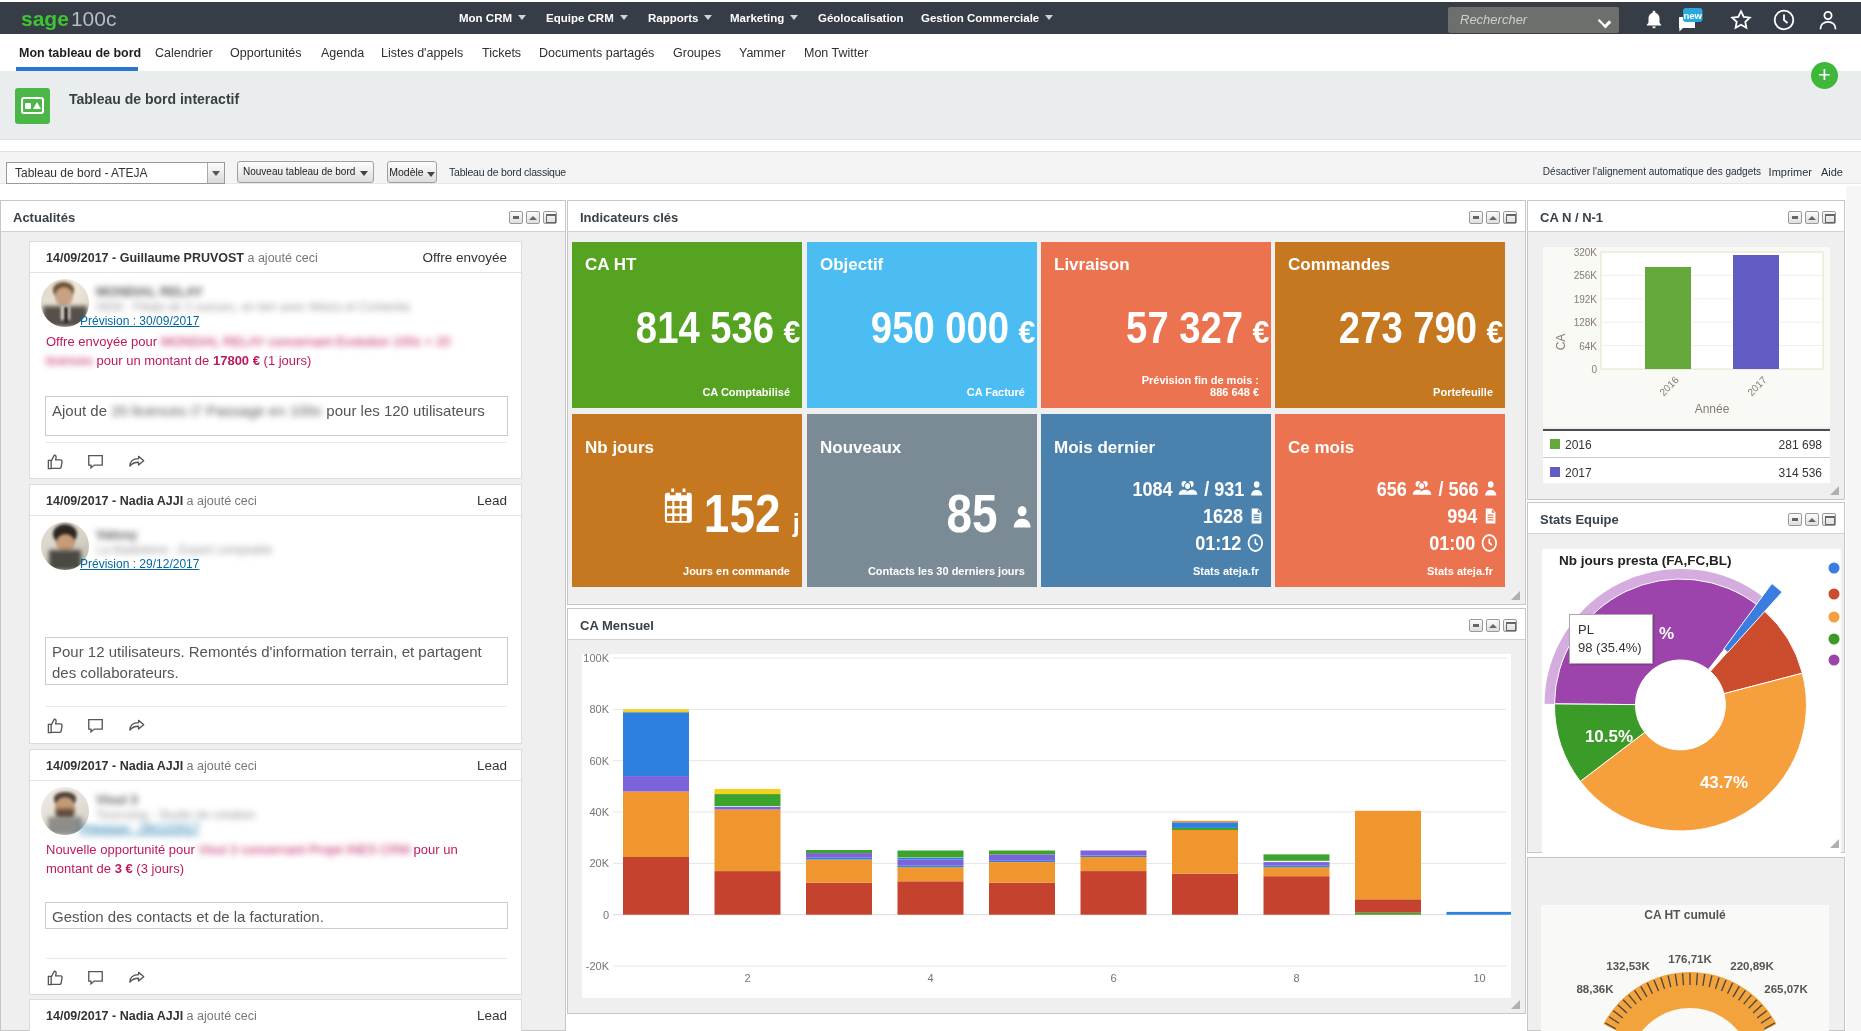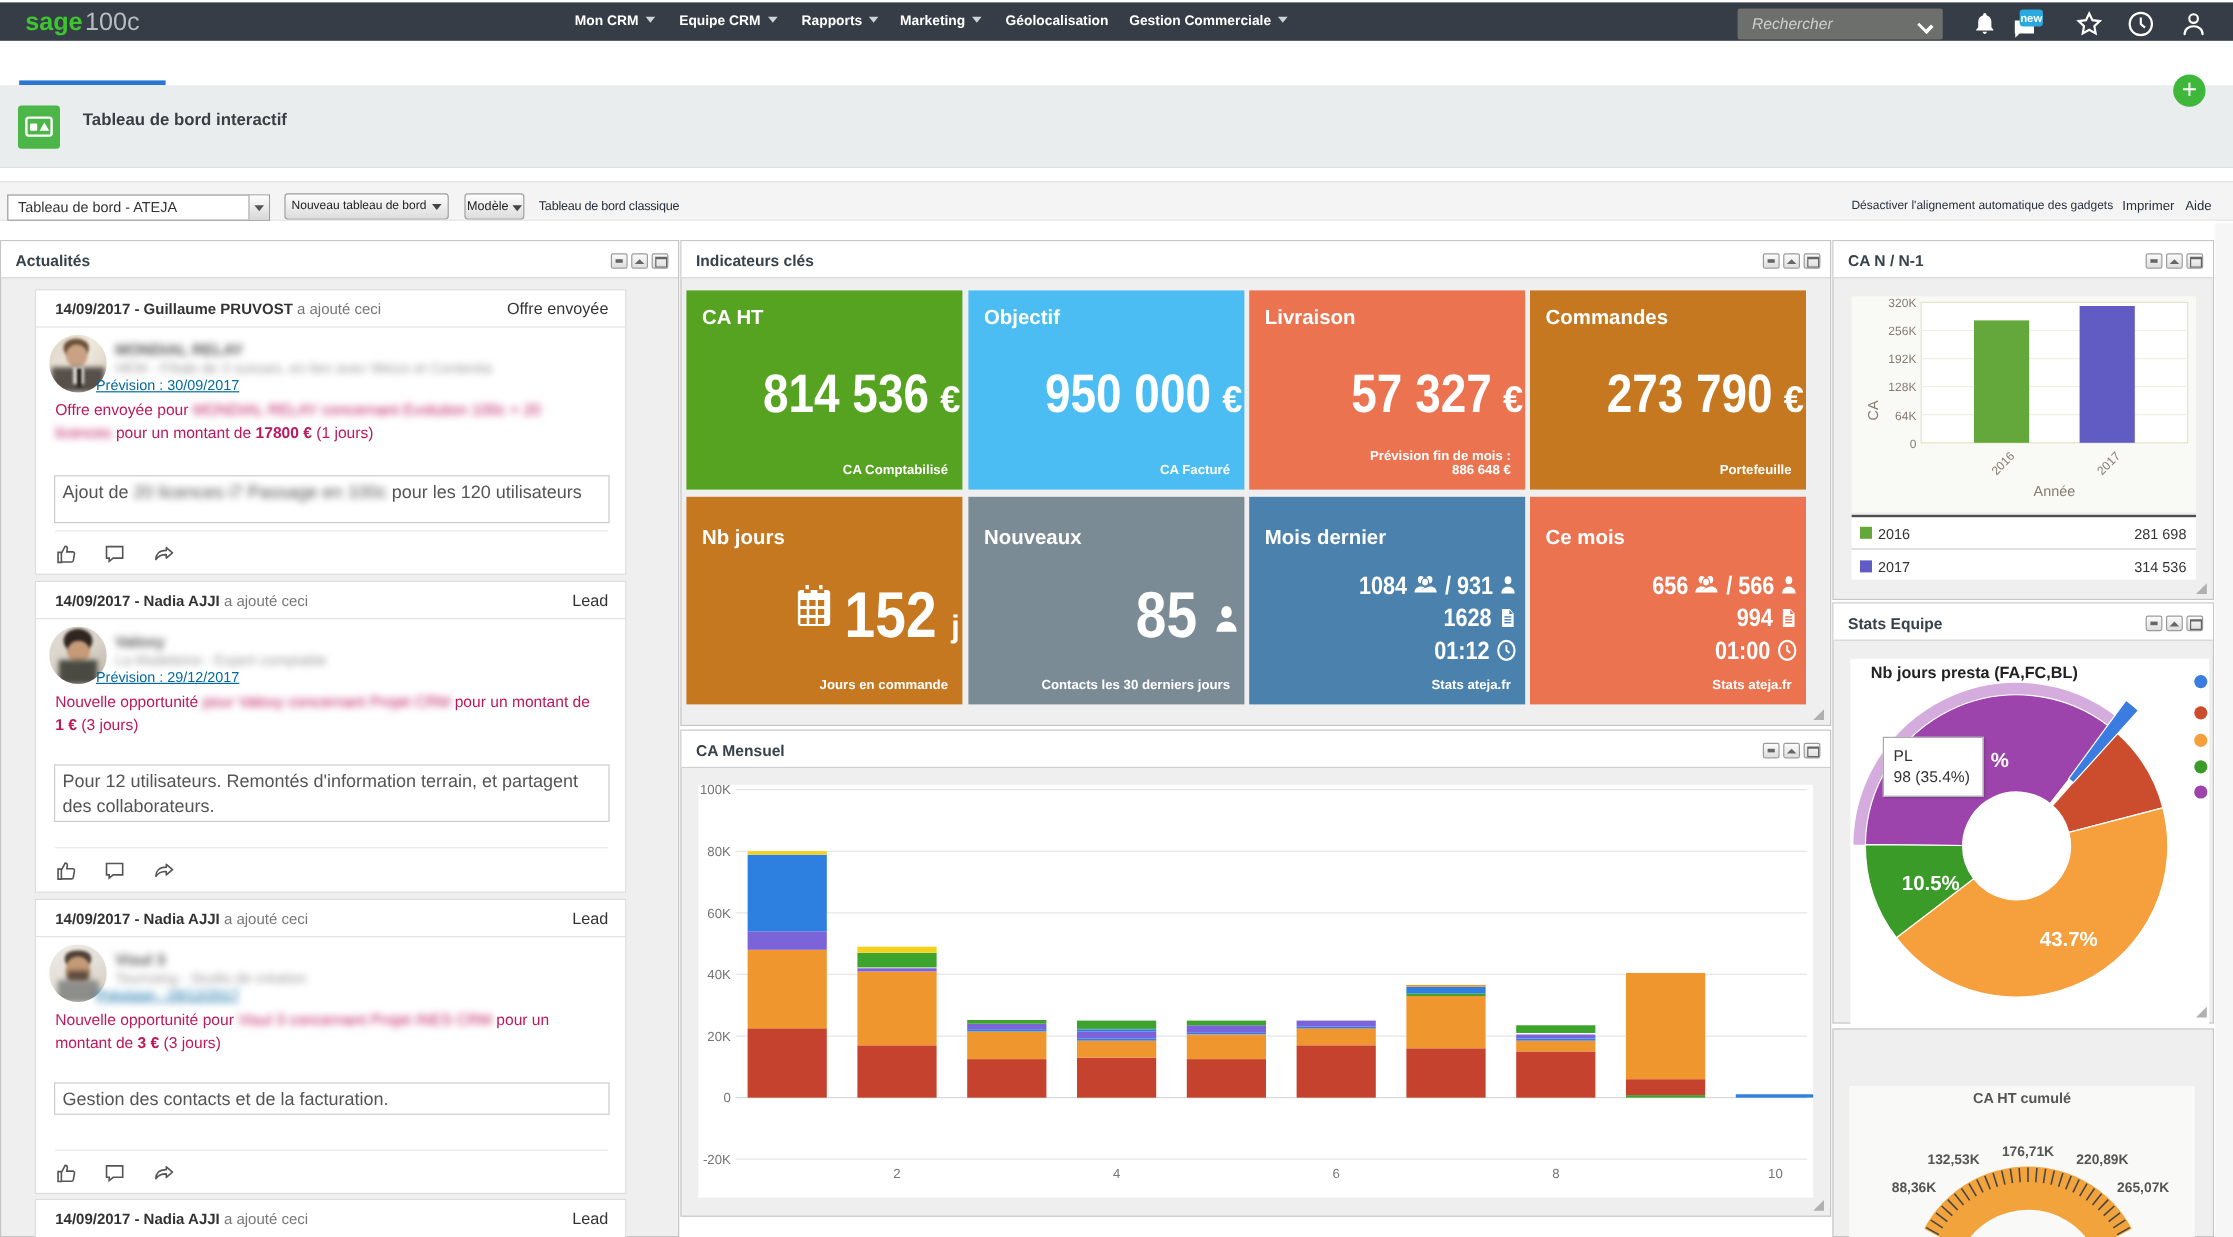--- a/index.html
+++ b/index.html
@@ -4,21 +4,21 @@
 <style>
 * { margin:0; padding:0; box-sizing:border-box; }
 html,body { width:1861px; height:1031px; background:#fff; font-family:"Liberation Sans", sans-serif; }
 #page { position:relative; width:1861px; height:1031px; overflow:hidden; background:#fff; }
 
 
 #topbar { position:absolute; left:0; top:2px; width:1861px; height:32px; background:#363d47; }
 #logo { position:absolute; left:21px; top:5px; font-size:21px; letter-spacing:0; }
 #logo .sage { color:#3fc431; font-weight:bold; }
 #logo .c100 { color:#b7bcc1; font-weight:normal; margin-left:2px; }
-.topmenu { position:absolute; top:0; height:32px; line-height:32px; color:#fff; font-size:11.5px; font-weight:bold; white-space:nowrap;margin-left:20px; }
+.topmenu { position:absolute; top:0; height:32px; line-height:32px; color:#fff; font-size:11.5px; font-weight:bold; white-space:nowrap; }
 .caret { display:inline-block; width:0; height:0; border-left:4px solid transparent; border-right:4px solid transparent; border-top:5px solid #cfd3d8; vertical-align:middle; margin-left:6px; margin-top:-2px; }
 #search { position:absolute; left:1448px; top:5px; width:171px; height:26px; background:#6d6f6c; border-radius:2px; color:#cfd0ce; font-size:13px; font-style:italic; line-height:26px; padding-left:12px; }
 #search .sarr { position:absolute; right:8px; top:7px; width:12px; height:12px; }
 #search .sarr:before { content:""; position:absolute; left:0; top:2px; width:8px; height:8px; border-right:3px solid #fff; border-bottom:3px solid #fff; transform:rotate(45deg) scale(1,0.75); }
 
 
 #tabbar { position:absolute; left:0; top:36px; width:1861px; height:35px; background:#fff; }
 .tab { position:absolute; top:0; height:35px; line-height:34px; font-size:12.5px; color:#2f2f2f; white-space:nowrap; }
 #activeline { position:absolute; left:16px; top:67px; width:122px; height:4px; background:#2a76d2; }
 
@@ -105,20 +105,32 @@
     <svg style="position:absolute;left:1772px;top:6px" width="24" height="24" viewBox="0 0 24 24">
         <circle cx="12" cy="12" r="9.3" fill="none" stroke="#fff" stroke-width="1.8"></circle>
         <path fill="none" stroke="#fff" stroke-width="1.8" d="M12 6.5V12l3.5 3"></path>
       </svg>
     <svg style="position:absolute;left:1816px;top:6px" width="24" height="24" viewBox="0 0 24 24">
         <circle cx="12" cy="7.5" r="3.6" fill="none" stroke="#fff" stroke-width="1.8"></circle>
         <path fill="none" stroke="#fff" stroke-width="1.8" d="M4.5 20.5c0-4.1 3.4-6.6 7.5-6.6s7.5 2.5 7.5 6.6" stroke-linecap="round"></path>
       </svg>
   </div>
 
+  <div id="tabbar">
+    <div class="tab" style="left:19px;font-weight:bold;color:#1f1f1f">Mon tableau de bord</div>
+    <div class="tab" style="left:155px">Calendrier</div>
+    <div class="tab" style="left:230px">Opportunités</div>
+    <div class="tab" style="left:321px">Agenda</div>
+    <div class="tab" style="left:381px">Listes d'appels</div>
+    <div class="tab" style="left:482px">Tickets</div>
+    <div class="tab" style="left:539px">Documents partagés</div>
+    <div class="tab" style="left:673px">Groupes</div>
+    <div class="tab" style="left:739px">Yammer</div>
+    <div class="tab" style="left:804px">Mon Twitter</div>
+  </div>
   <div id="activeline"></div>
 
   <div id="band"></div>
   <div id="gicon">
       <div class="fr"></div>
       <div class="sq"></div>
       <div class="tr"></div>
     </div>
   <div id="btitle">Tableau de bord interactif</div>
   <div id="plus">+</div>
@@ -181,21 +193,20 @@
         </div>
       <div class="avatar">
           <div style="position:absolute;inset:0;background:linear-gradient(150deg,#e3ded6 0%,#d8d2c8 50%,#b9b0a2 100%);"></div>
           <div style="position:absolute;left:12px;top:2px;width:24px;height:20px;border-radius:50%;background:#2e2620;filter:blur(1.5px)"></div>
           <div style="position:absolute;left:15px;top:12px;width:19px;height:18px;border-radius:50%;background:#c79b78;filter:blur(1.5px)"></div>
           <div style="position:absolute;left:8px;top:28px;width:32px;height:20px;background:#4a4a42;filter:blur(2px)"></div>
         </div>
       <div class="cname" style="top:42px">Valoxy</div>
       <div class="csub" style="top:58px">La Madeleine - Expert comptable</div>
       <div class="cprev" style="top:72px">Prévision : 29/12/2017</div>
-      <div class="cbody" style="top:90px;right:4px">Nouvelle opportunité <span class="blur">pour Valoxy concernant Projet CRM</span> pour un montant de<br><b>1 €</b> (3 jours)</div>
       <div class="cinput" style="top:152px;height:48px">Pour 12 utilisateurs. Remontés d'information terrain, et partagent des collaborateurs.</div>
       <div class="chr" style="top:221px"></div>
       <div class="cicons" style="top:231px">
         <svg width="19" height="19" viewBox="0 0 24 24">
             <path fill="none" stroke="#555" stroke-width="1.7" d="M3 10.5h3.5V21H3zM6.5 11.5l4-7.5c1.3 0 2.3 1 2.3 2.3l-.6 3.7h6.3c1.1 0 2 1 1.8 2.1l-1.2 6.9c-.2 1-1 1.7-2 1.7H6.5z"></path>
           </svg>
         <svg width="19" height="19" viewBox="0 0 24 24">
             <path fill="none" stroke="#555" stroke-width="1.7" d="M3.5 4.5h17v12h-10l-4.2 3.4v-3.4H3.5z"></path>
           </svg>
         <svg width="20" height="19" viewBox="0 0 24 24">

